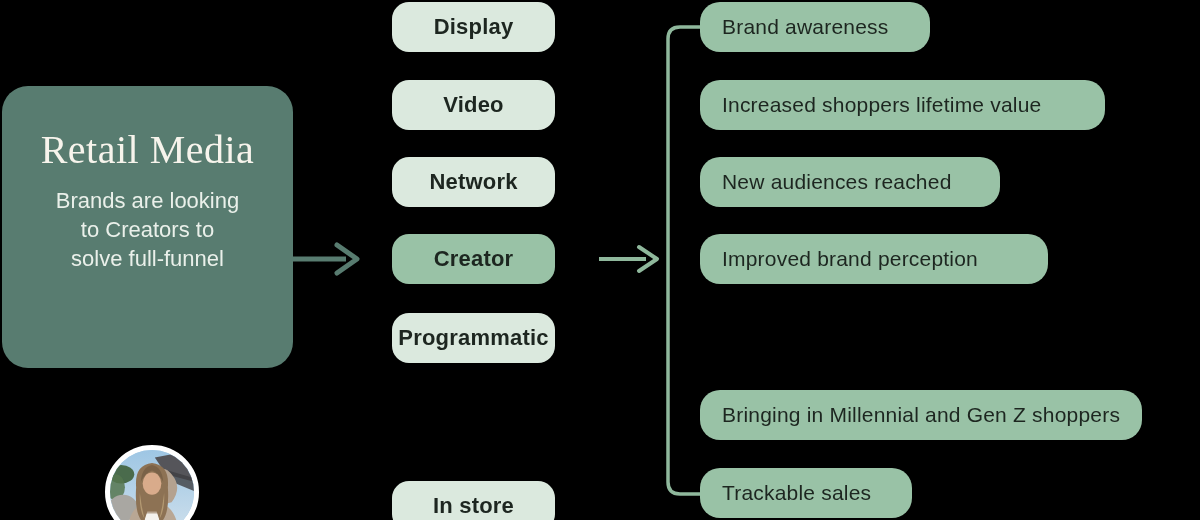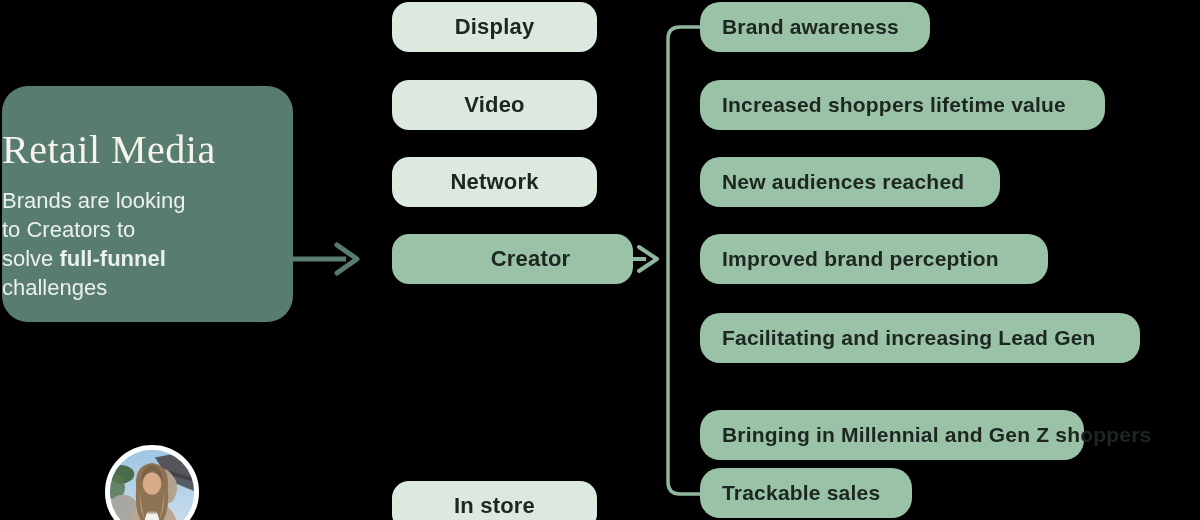--- a/index.html
+++ b/index.html
@@ -14,61 +14,61 @@
   }
   html,body{margin:0;padding:0;background:#000;}
   .canvas{
     position:relative;width:1200px;height:520px;background:#000;overflow:hidden;
     font-family:"Liberation Sans","DejaVu Sans",sans-serif;
   }
   .connectors{position:absolute;left:0;top:0;width:1200px;height:520px;pointer-events:none;}
 
   
   .left-card{
-    position:absolute;left:2px;top:86px;width:291px;height:236px;
+    position:absolute;left:2px;top:86px;width:291px;height:282px;
     background:var(--card-bg);border-radius:26px;box-sizing:border-box;
-    text-align:left;
+    text-align:center;
   }
   .card-title{
     margin-top:42px;
     font-family:"Liberation Serif","DejaVu Serif",serif;
     font-size:40px;line-height:1.1;font-weight:500;
     color:var(--title-color);letter-spacing:.5px;
   }
   .card-subtitle{
     margin-top:14px;
     font-size:22px;line-height:29px;font-weight:400;
     color:var(--subtitle-color);
   }
-  .card-subtitle b{font-weight:700;margin-top:23px;}
+  .card-subtitle b{font-weight:400;margin-top:23px;}
 
   .avatar{
     position:absolute;left:103px;top:359px;width:84px;height:84px;
     border-radius:50%;border:5px solid #ffffff;overflow:hidden;
     background:#a9cde7;
   }
   .avatar svg{display:block;width:100%;height:100%;}
 
   
   .pill{
-    position:absolute;left:392px;width:205px;height:50px;
+    position:absolute;left:392px;width:163px;height:50px;
     background:var(--pill-bg);border-radius:17px;
     display:flex;align-items:center;justify-content:center;
     font-size:22px;font-weight:700;color:var(--dark-text);
     letter-spacing:.2px;
   }
-  .pill.highlight{background:var(--highlight-bg);padding-left:36px;}
+  .pill.highlight{background:var(--highlight-bg);}
 
   
   .benefit{
     position:absolute;left:700px;height:50px;
     background:var(--benefit-bg);border-radius:20px;
     display:flex;align-items:center;
     padding-left:22px;box-sizing:border-box;
-    font-size:21px;font-weight:700;color:var(--dark-text);
+    font-size:21px;font-weight:400;color:var(--dark-text);
     letter-spacing:.2px;white-space:nowrap;
   }
 </style>
 </head>
 <body>
 
 <div class="canvas">
 
   <svg class="connectors" viewBox="0 0 1200 520" aria-hidden="true">
 
@@ -86,21 +86,20 @@
   </svg>
 
   <div class="left-card">
     <div class="card-title">
       <span>Retail Media</span><br>
     </div>
     <div class="card-subtitle">
       <span>Brands are looking</span><br>
       <span>to Creators to</span><br>
       <span>solve </span><b>full-funnel</b><br>
-      <span>challenges</span>
     </div>
     <div class="avatar">
       <svg viewBox="0 0 90 90">
         <defs>
           <linearGradient id="sky" x1="0" y1="0" x2="0" y2="1">
             <stop offset="0" stop-color="#9ec6e4"></stop>
               <stop offset="1" stop-color="#cfe0ec"></stop>
           </linearGradient>
         </defs>
         <rect x="0" y="0" width="90" height="90" fill="url(#sky)"></rect>
@@ -136,39 +135,39 @@
     </div>
   <div class="pill" style="top:80px">
       <span>Video</span>
     </div>
   <div class="pill" style="top:157px">
       <span>Network</span>
     </div>
   <div class="pill highlight" style="top:234px">
       <span>Creator</span>
     </div>
+  <div class="pill" style="top:313px">
+      <span>Programmatic</span>
+    </div>
   <div class="pill" style="top:481px">
       <span>In store</span>
     </div>
 
   <div class="benefit" style="top:2px;width:230px">
       <span>Brand awareness</span>
     </div>
   <div class="benefit" style="top:80px;width:405px">
       <span>Increased shoppers lifetime value</span>
     </div>
   <div class="benefit" style="top:157px;width:300px">
       <span>New audiences reached</span>
     </div>
   <div class="benefit" style="top:234px;width:348px">
       <span>Improved brand perception</span>
     </div>
-  <div class="benefit" style="top:313px;width:440px">
-      <span>Facilitating and increasing Lead Gen</span>
-    </div>
-  <div class="benefit" style="top:410px;width:384px">
+  <div class="benefit" style="top:390px;width:442px">
       <span>Bringing in Millennial and Gen Z shoppers</span>
     </div>
   <div class="benefit" style="top:468px;width:212px">
       <span>Trackable sales</span>
     </div>
 
 </div>
 
 </body></html>

